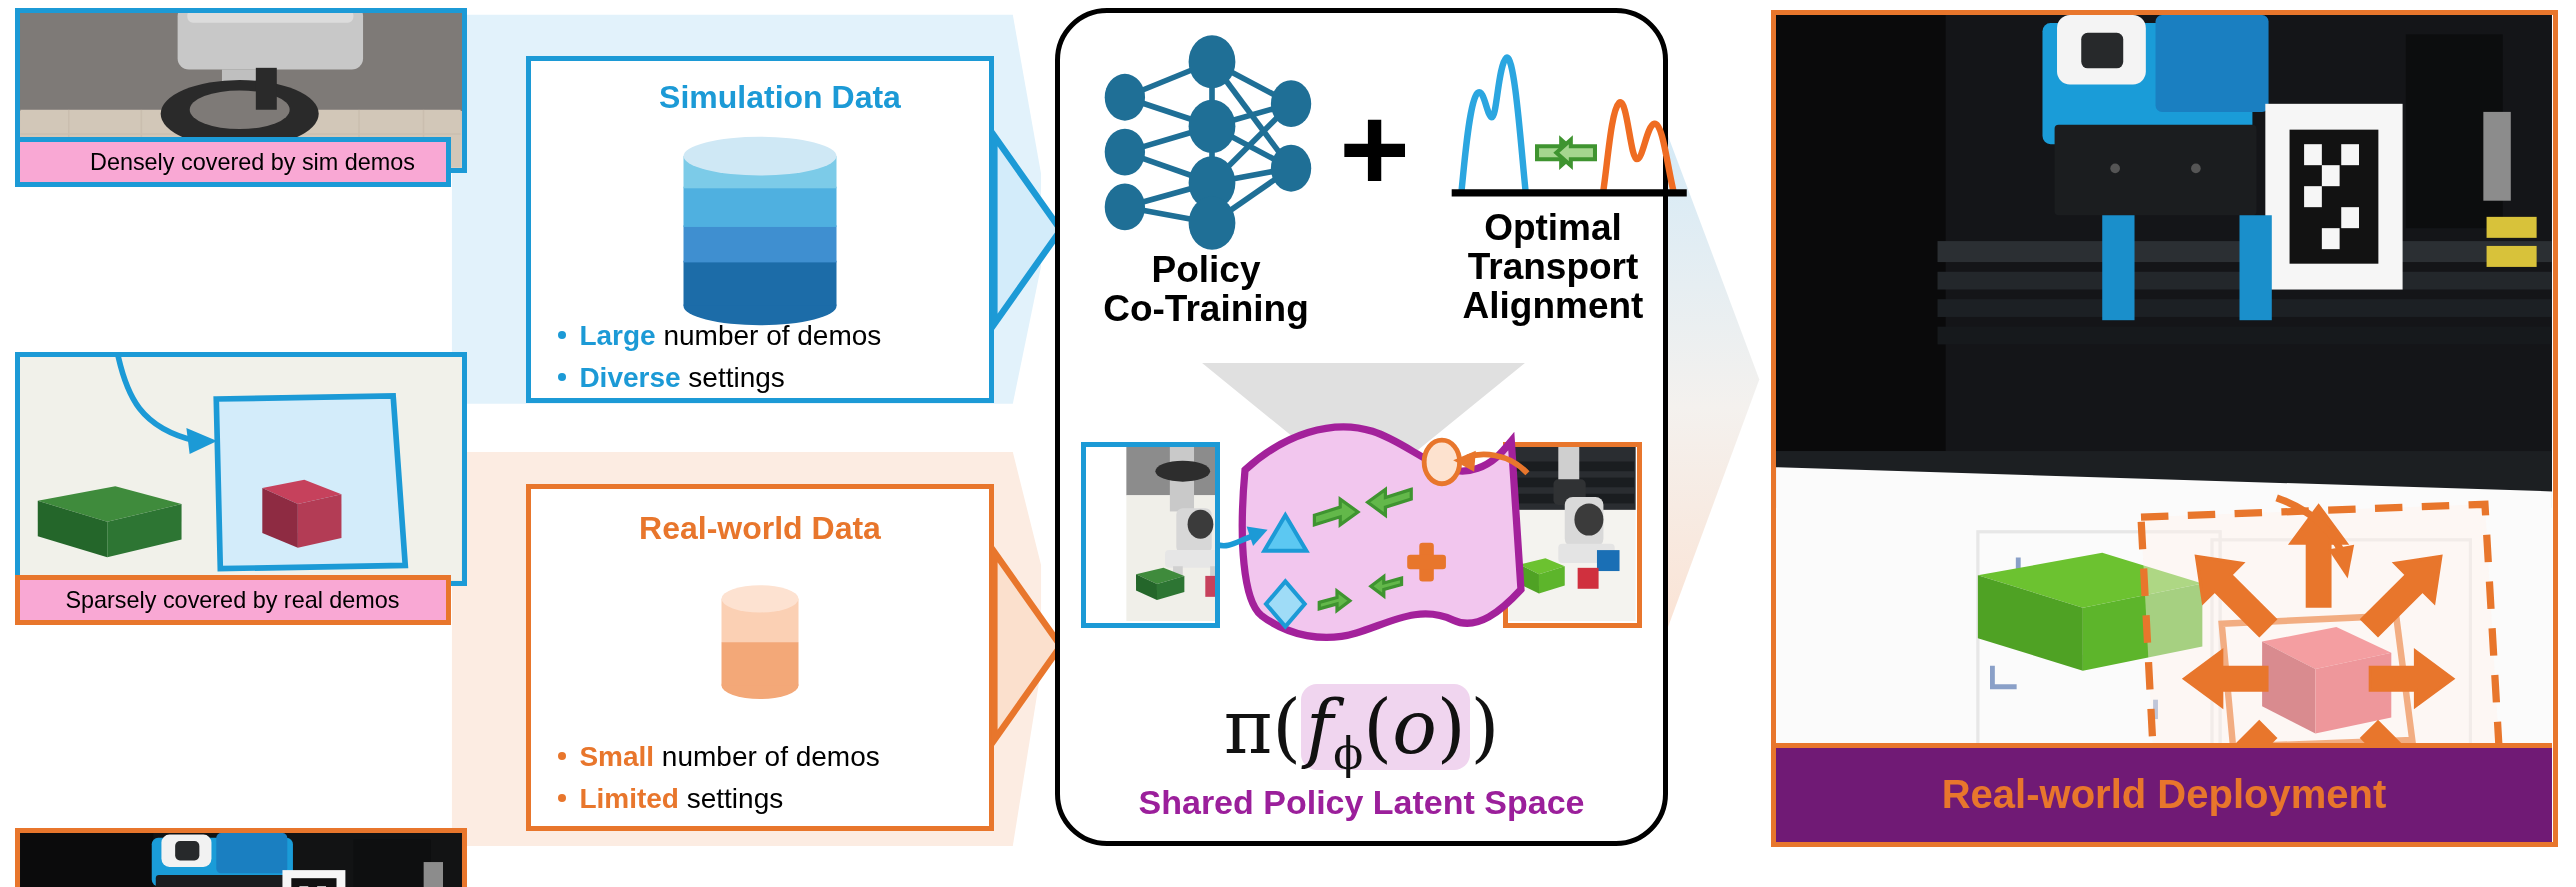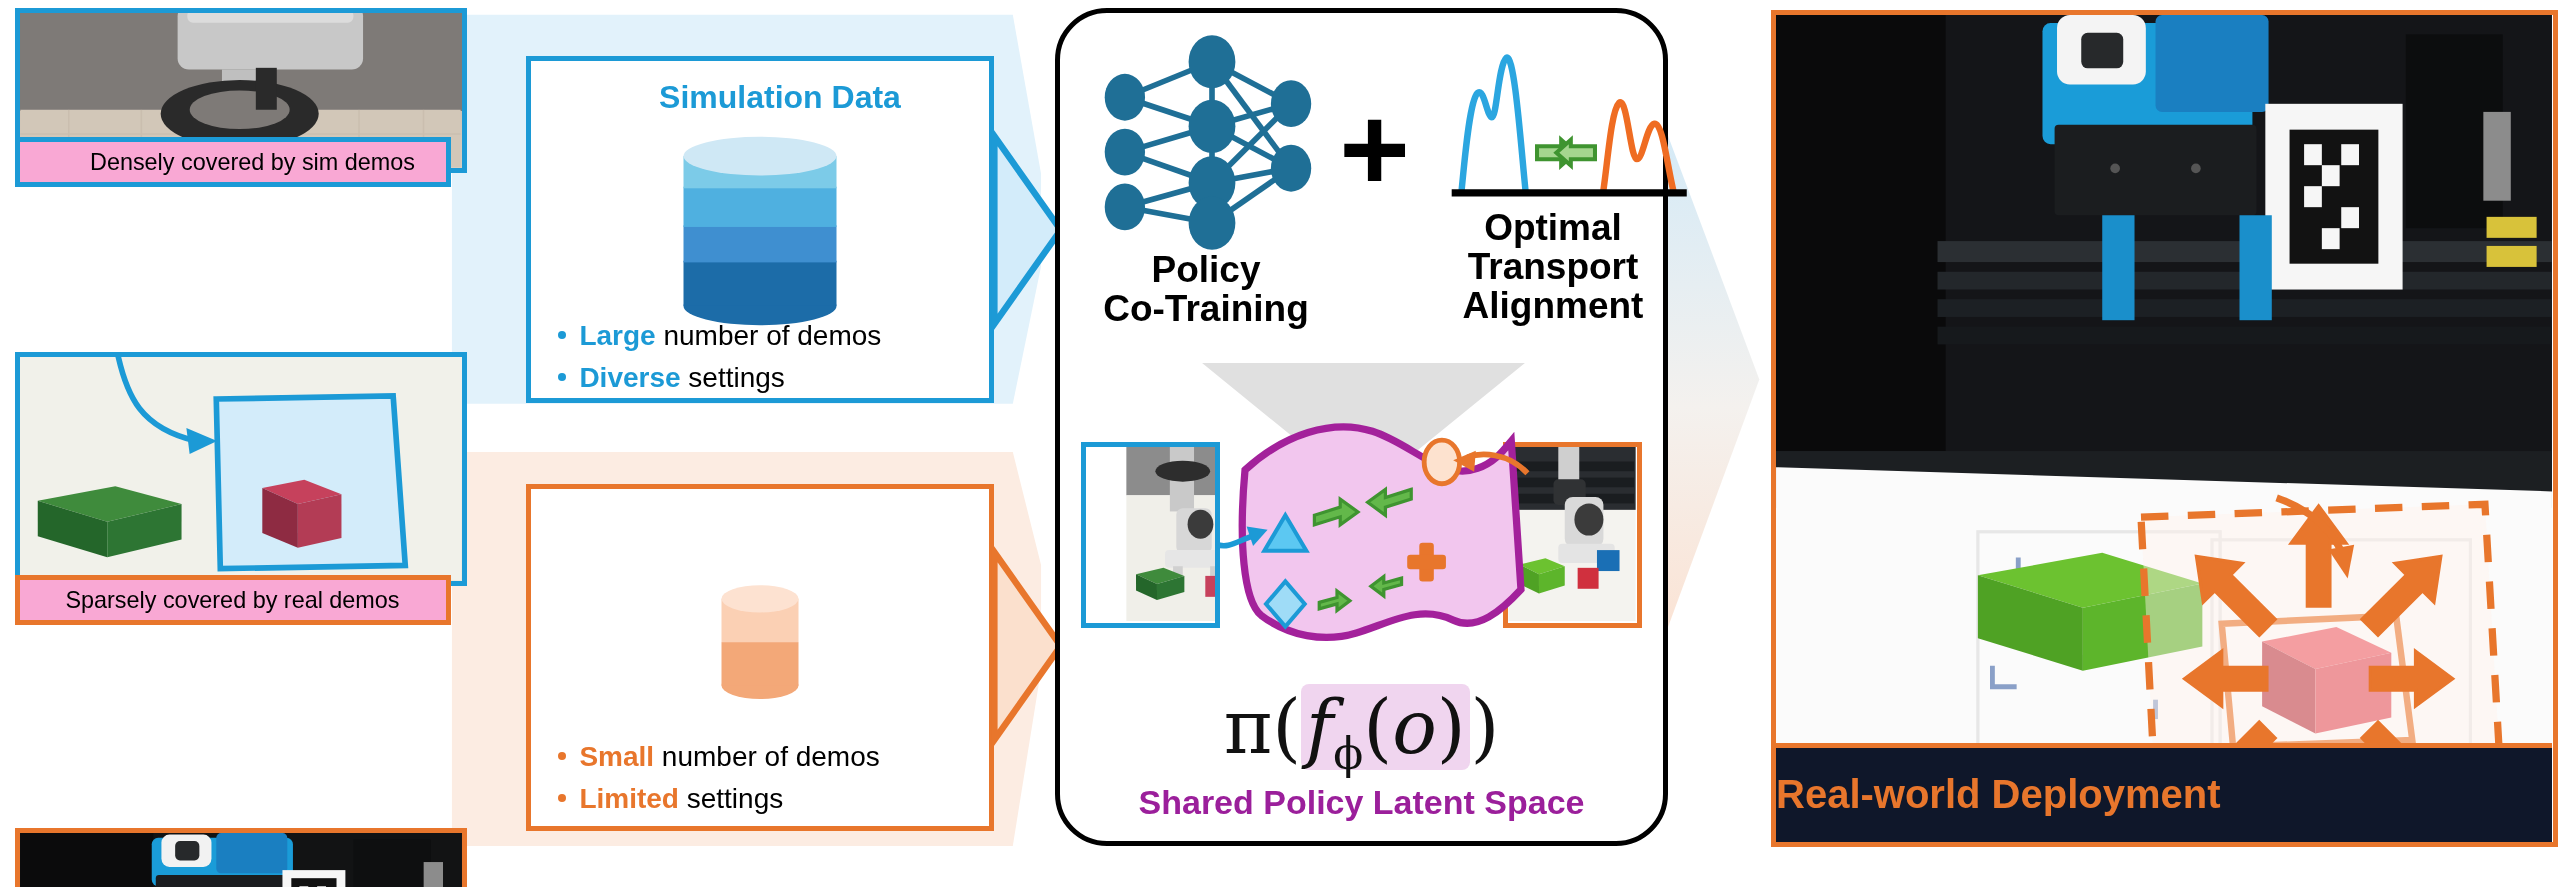--- a/index.html
+++ b/index.html
@@ -27,21 +27,21 @@
   .bt{font-weight:bold;}
   
   .center-card{box-sizing:border-box;border:5.6px solid #000;border-radius:52px;background:#fff;}
   .blk{font-weight:bold;color:#000;text-align:center;line-height:1.06;}
   
   .latent-label{color:#9b1f9b;font-weight:bold;text-align:center;}
   .deploy-label{color:#e8762c;font-weight:bold;text-align:center;}
   .dash-box{box-sizing:border-box;border:4.8px dashed #e8762c;background:rgba(255,255,255,.86);
             display:flex;align-items:center;justify-content:center;}
   .formula{font-family:"DejaVu Serif", serif;color:#111;}
-  .hl{background:#f0d5ef;border-radius:8px;padding:0 4.8px;}
+  .hl{background:#f0d5ef;border-radius:16px;padding:0 4.8px;}
   svg{display:block;overflow:visible;}
 </style>
 </head>
 <body>
 
 <svg class="abs" style="left:0;top:0;width:2576px;height:888px;" viewBox="0 0 3192 1100" width="2576" height="888">
 
   <polygon points="560,18 1255,18 1290,215 1290,330 1255,500 560,500" fill="#e2f2fb"></polygon>
 
   <polygon points="560,560 1255,560 1290,700 1290,830 1255,1048 560,1048" fill="#fcece2"></polygon>
@@ -170,20 +170,21 @@
       </span>
     </li>
   </ul>
 </div>
 
 <svg class="abs" style="left:991px;top:133px;width:73px;height:194px;" viewBox="0 0 90 240" width="73" height="194">
   <polygon points="4,4 86,120 4,236" fill="#d3ecfa" stroke="#1c9ad6" stroke-width="8"></polygon>
 </svg>
 
 <div class="abs panelbox orange-border" style="left:526px;top:484px;width:468px;height:347px;">
+  <div class="card-title" style="color:#e8762c;font-size:32px;margin-top:21px;">Real-world Data</div>
 
   <div class="abs" style="left:50%;transform:translateX(-50%);top:95px;width:77px;height:121px;">
     <svg style="width:77px;height:121px;" viewBox="0 0 96 150" width="77" height="121">
       <ellipse cx="48" cy="126" rx="48" ry="17" fill="#f3a878"></ellipse>
       <rect x="0" y="72" width="96" height="54" fill="#f3a878"></rect>
       <rect x="0" y="18" width="96" height="54" fill="#fbd0b4"></rect>
       <ellipse cx="48" cy="18" rx="48" ry="17" fill="#fde2d1"></ellipse>
     </svg>
   </div>
 
@@ -428,18 +429,18 @@
           <polygon points="-14,-90 14,-90 14,-168 34,-168 0,-214 -34,-168 -14,-168"></polygon>
         </g>
       </g>
     </g>
 
     <path d="M 620 598 C 660 612 686 636 700 664" fill="none" stroke="#e8762c" stroke-width="9"></path>
     <polygon points="708,698 684,662 716,656" fill="#e8762c"></polygon>
   </svg>
 
 
-  <div class="abs" style="left:0;bottom:0;width:776px;height:94px;background:#0f172a;border-top:5.6px solid #e8762c;
-              display:flex;align-items:center;justify-content:flex-start;">
+  <div class="abs" style="left:0;bottom:0;width:776px;height:94px;background:#701a75;border-top:5.6px solid #e8762c;
+              display:flex;align-items:center;justify-content:center;">
     <span class="deploy-label" style="font-size:40px;">Real-world Deployment</span>
   </div>
 </div>
 
 
 </body></html>

